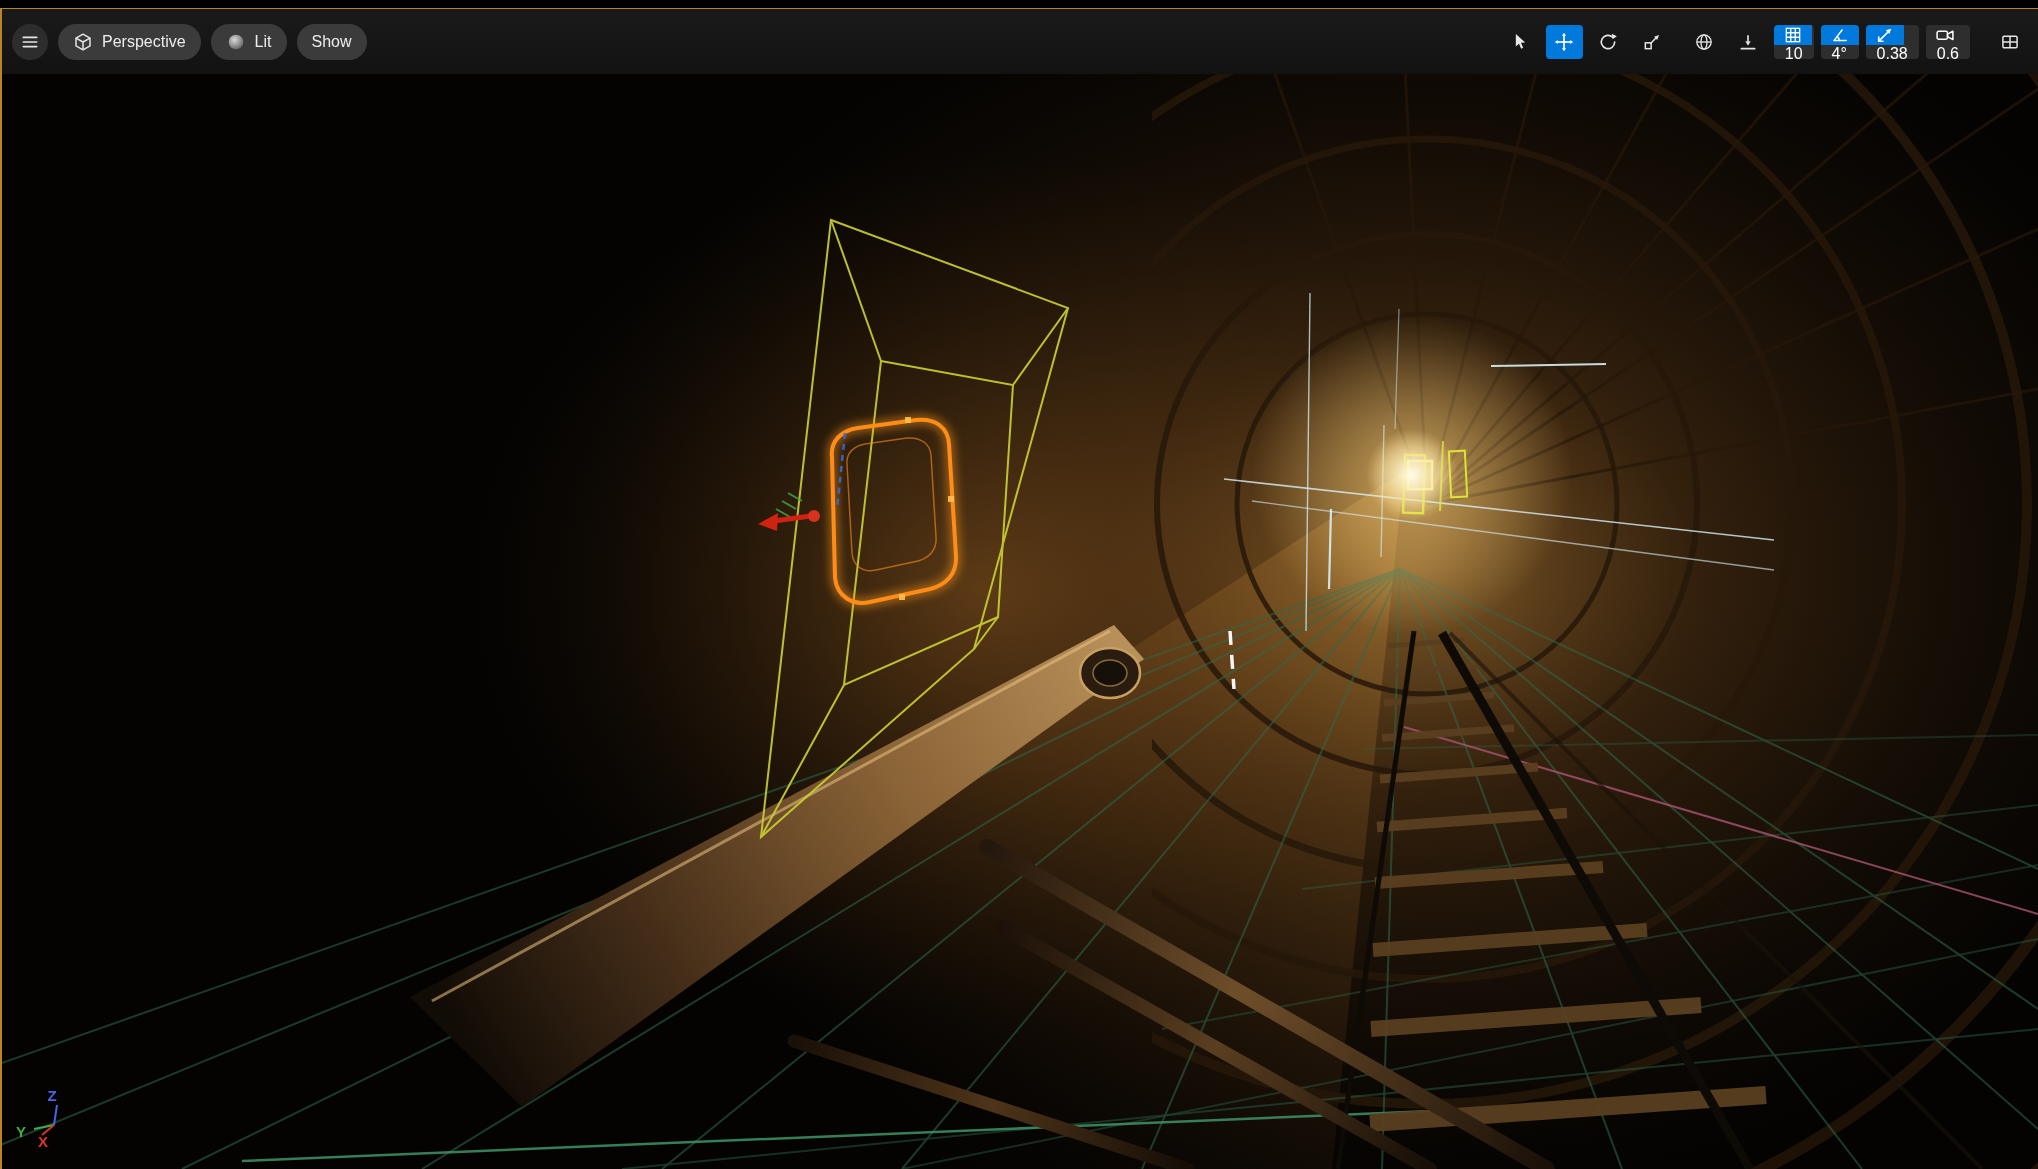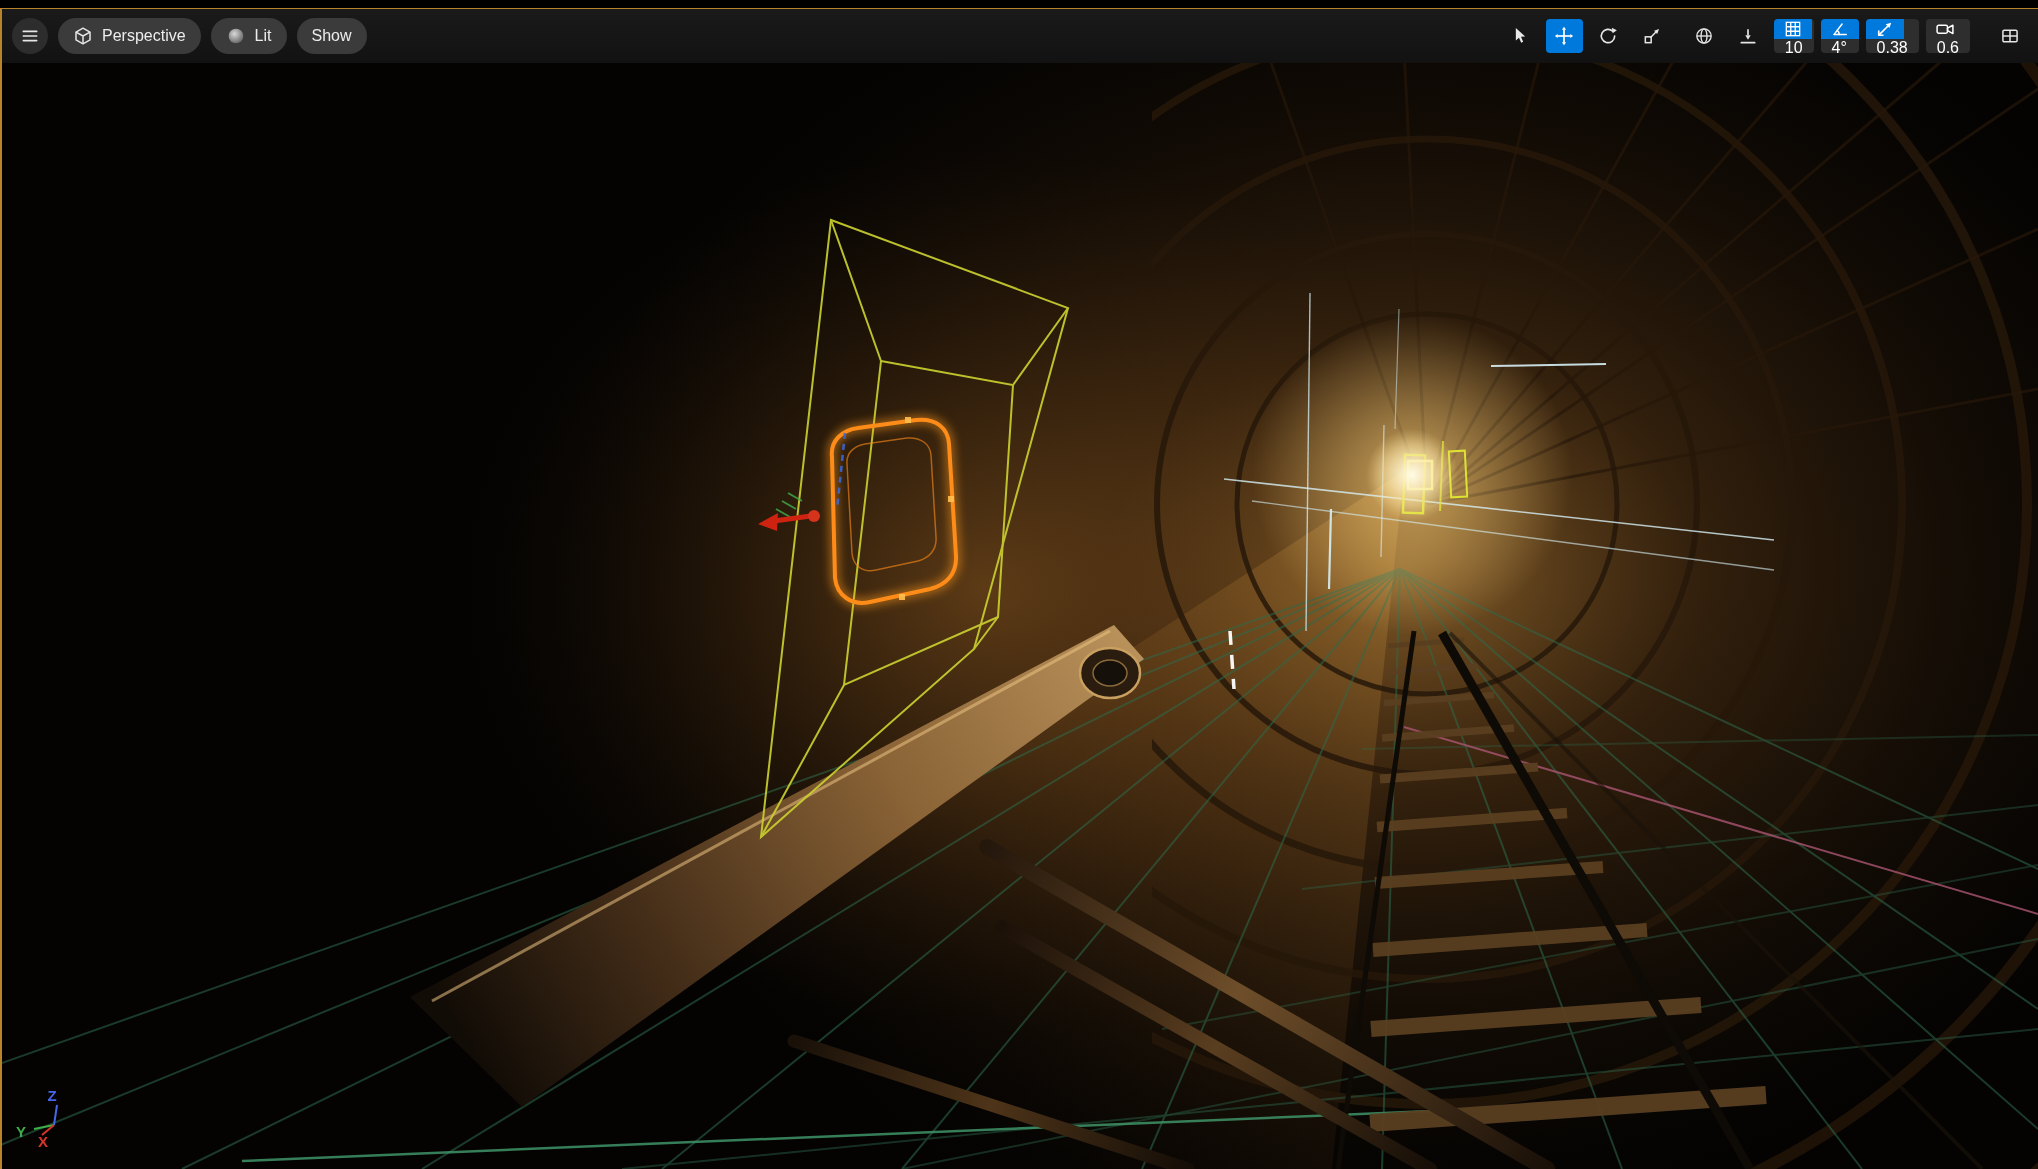--- a/index.html
+++ b/index.html
@@ -12,21 +12,21 @@
   .viewport{
     position:absolute;top:8px;left:0;right:0;bottom:0;
     border-top:1px solid #b8832b;border-left:2px solid #b8832b;
     background:#040302;overflow:hidden;
   }
   .scene{position:absolute;inset:0;}
   .scene svg{display:block;}
 
   
   .toolbar{
-    position:absolute;top:0;left:0;right:0;height:54px;
+    position:absolute;top:0;left:0;right:0;height:65px;
     background:linear-gradient(#1a1a1a,#121212);
     display:flex;align-items:center;padding:0 10px;z-index:5;gap:48px;
   }
   .tleft{display:flex;align-items:center;gap:10px;}
   .tright{margin-left:auto;display:flex;align-items:center;gap:7px;}
   button{font-family:inherit;}
   .round{
     width:36px;height:36px;border-radius:50%;background:#2d2d2d;border:none;
     display:flex;align-items:center;justify-content:center;cursor:pointer;padding:0;
   }

